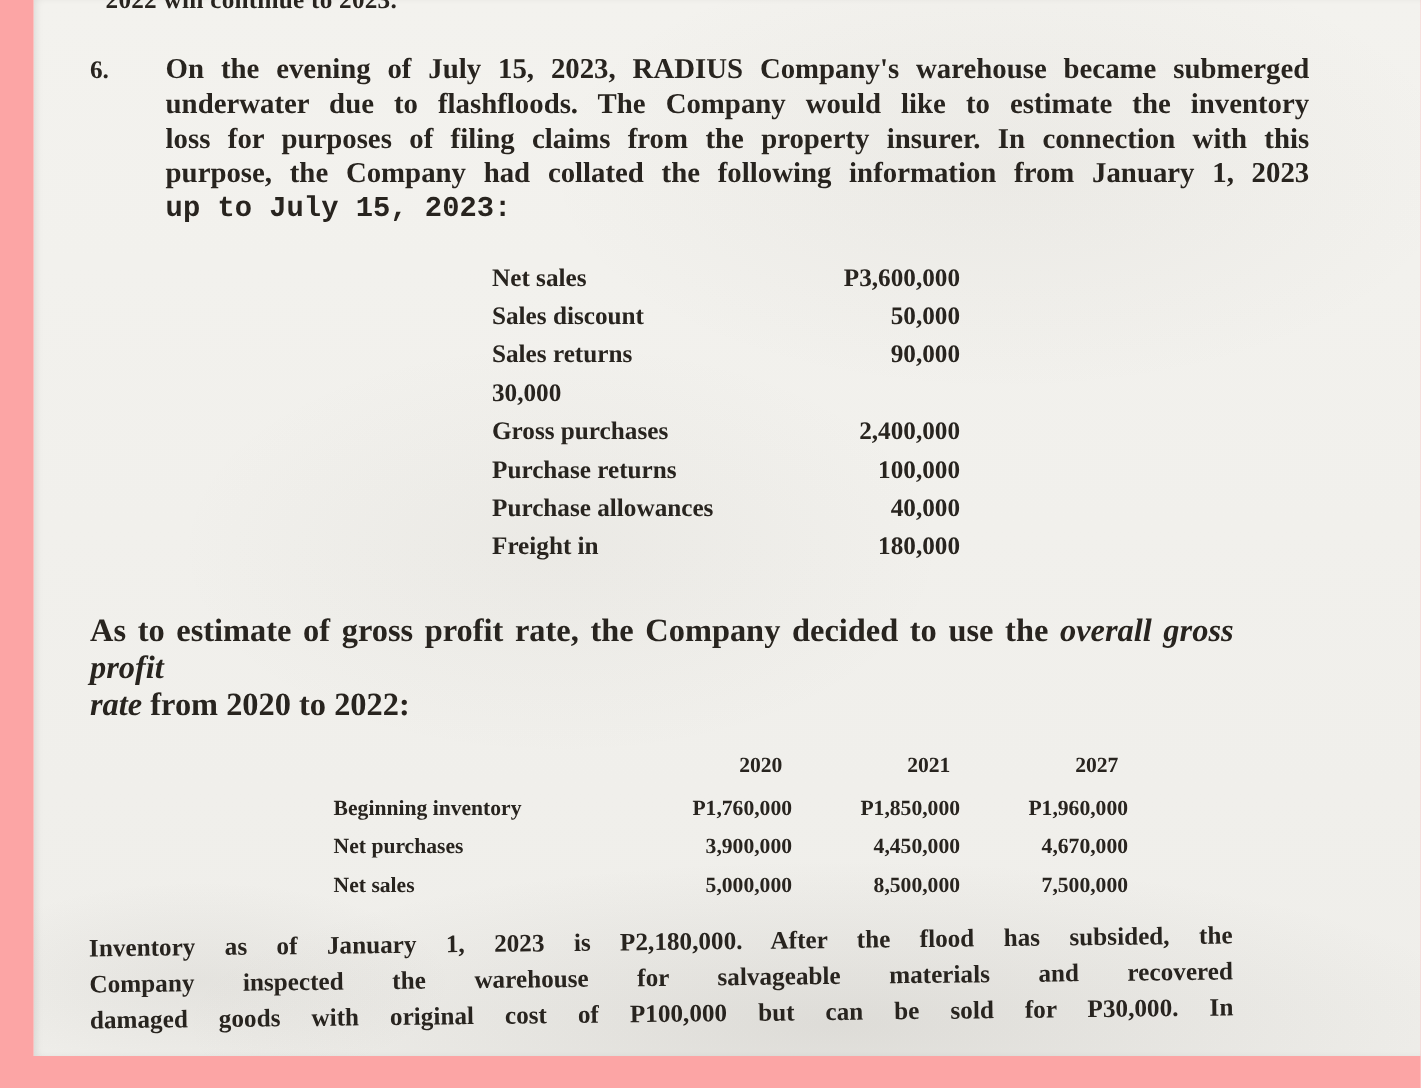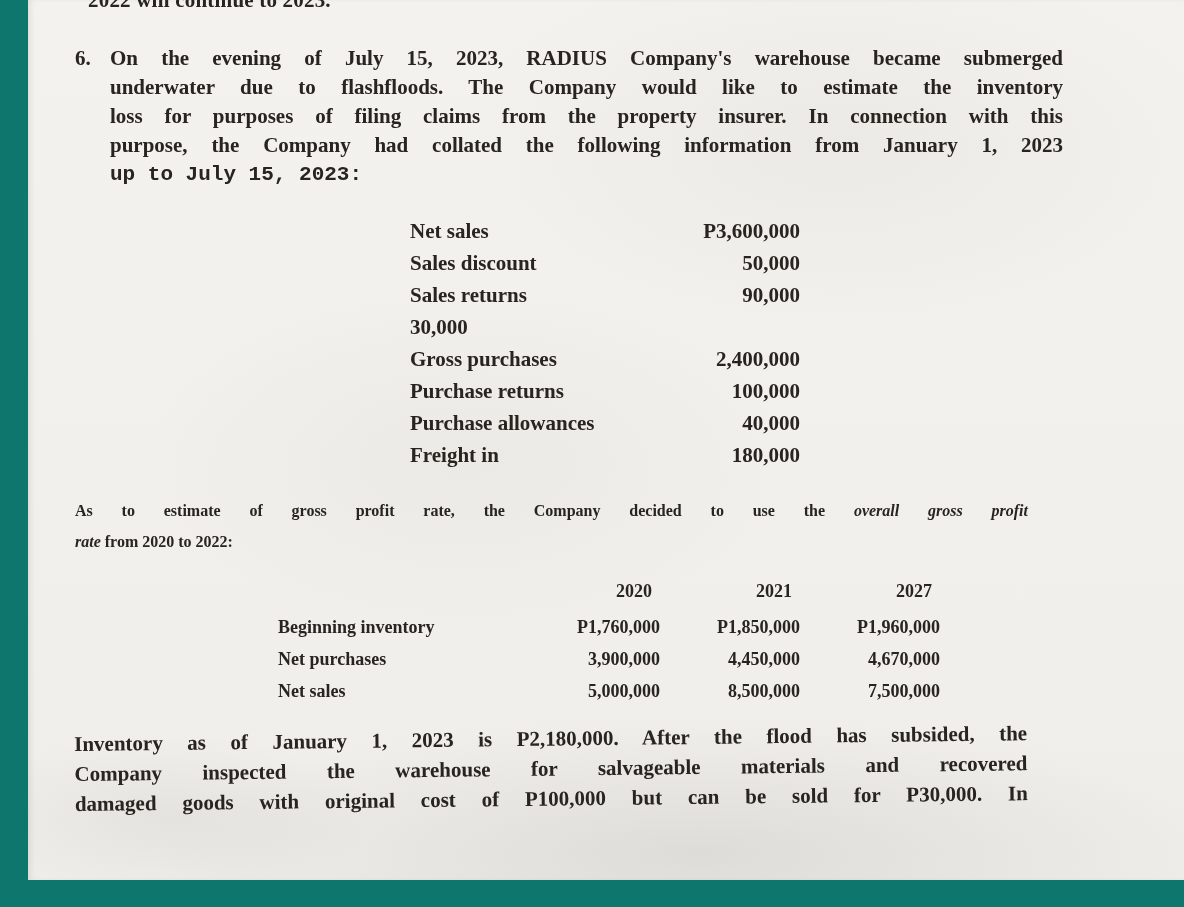--- a/index.html
+++ b/index.html
@@ -7,21 +7,21 @@
   body {
     background: #ffffff;
     font-family: "Liberation Serif", "DejaVu Serif", serif;
     font-weight: 700;
     color: #28241f;
   }
   .viewport {
     position: relative;
     width: 1184px;
     height: 907px;
-    background: #0f766e;
+    background: #fca5a5;
   }
   
   .scan {
     position: absolute;
     left: 28px;
     top: 0;
     width: 1156px;
     height: 880px;
     overflow: hidden;
     padding-left: 47px;
@@ -39,36 +39,36 @@
     left: 60px;
     font-size: 21px;
     letter-spacing: 0.2px;
     white-space: nowrap;
   }
   .problem {
     display: flex;
     margin-top: 44px;
   }
   .pnum { width: 35px; font-size: 21px; line-height: 29px; }
-  .intro { width: 953px; font-size: 21px; line-height: 29px; }
+  .intro { width: 953px; font-size: 24px; line-height: 29px; margin-left: 28px; }
   .jline { text-align: justify; text-align-last: justify; }
   .jline.last { text-align-last: left; font-family: Liberation Mono, monospace; }
   .fin-list {
     margin-top: 26px;
     margin-left: 335px;
     width: 390px;
     font-size: 21px;
     line-height: 32px;
   }
   .fin-row { display: flex; justify-content: space-between; }
   .fin-amount { }
   .gp-note {
-    margin-top: 24px;
+    margin-top: 39px;
     width: 953px;
-    font-size: 16px;
+    font-size: 27px;
     line-height: 31px;
   }
   .gp-note .l1 { text-align: justify; text-align-last: justify; }
   .it { font-style: italic; }
   .gp-table {
     margin-top: 18px;
     margin-left: 203px;
     font-size: 18px;
     line-height: 32px;
   }

